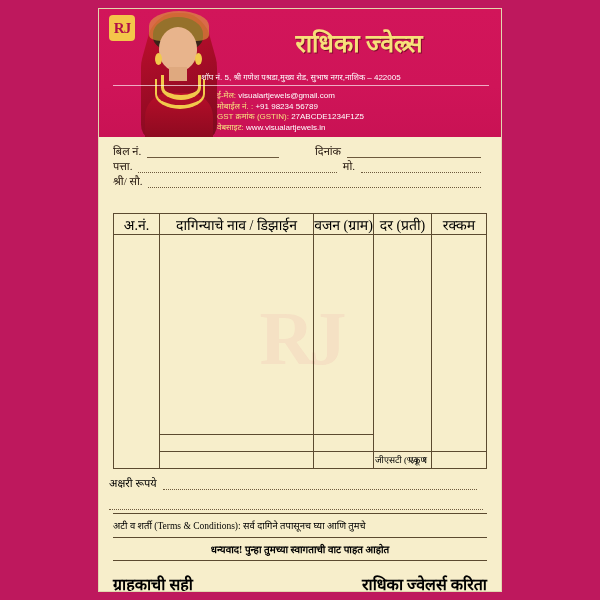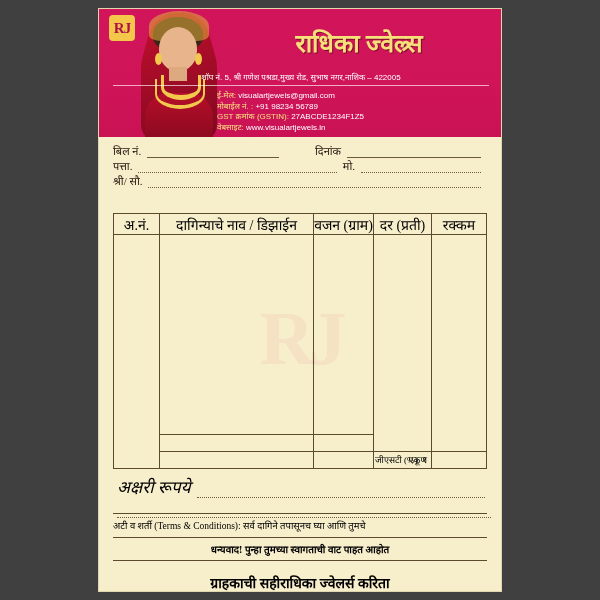--- a/index.html
+++ b/index.html
@@ -7,21 +7,21 @@
     padding: 0;
     background: #ffffff;
     width: 600px;
     height: 600px;
     font-family: "Liberation Sans", sans-serif;
   }
   #page {
     position: relative;
     width: 600px;
     height: 600px;
-    background: #404040;
+    background: #be185d;
     overflow: hidden;
   }
   .bill {
     position: absolute;
     left: 98px;
     top: 8px;
     width: 404px;
     height: 584px;
     background: #f7eecb;
     box-sizing: border-box;
@@ -281,26 +281,25 @@
     font-size: 76px;
     font-weight: bold;
     color: rgba(214, 22, 92, 0.06);
     font-family: "Liberation Serif", serif;
     letter-spacing: -6px;
     pointer-events: none;
   }
   
   .amt-words {
     position: absolute;
-    left: 18px;
+    left: 10px;
     top: 466px;
     width: 374px;
     font-family: "Liberation Serif", serif;
-    font-size: 17px;
-    font-style: italic;
+    font-size: 11px;
   }
   .amt-words .line1 { display: flex; align-items: flex-end; }
   .amt-words .line2 {
     border-bottom: 1px dotted #6d5a3d;
     height: 13px;
     margin-top: 6px;
   }
   .terms {
     position: absolute;
     left: 14px;
@@ -323,23 +322,23 @@
     border-top: 1px solid #5c4a30;
     border-bottom: 1px solid #5c4a30;
     padding: 4px 0 4px 0;
   }
   .signs {
     position: absolute;
     left: 14px;
     top: 564px;
     width: 374px;
     display: flex;
-    justify-content: center;
-    font-family: "Liberation Serif", serif;
-    font-size: 14px;
+    justify-content: space-between;
+    font-family: "Liberation Serif", serif;
+    font-size: 16px;
     font-weight: bold;
   }
 </style>
 </head>
 <body>
 
 <div id="page">
   <div class="bill">
 
     <div class="header">

